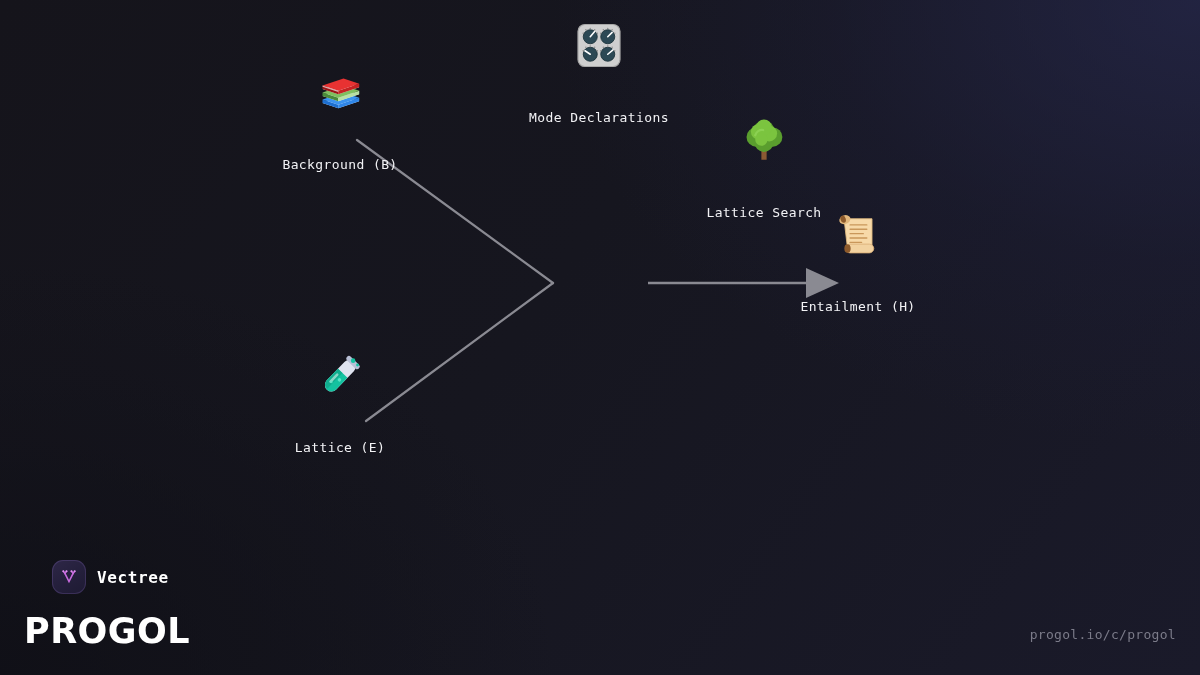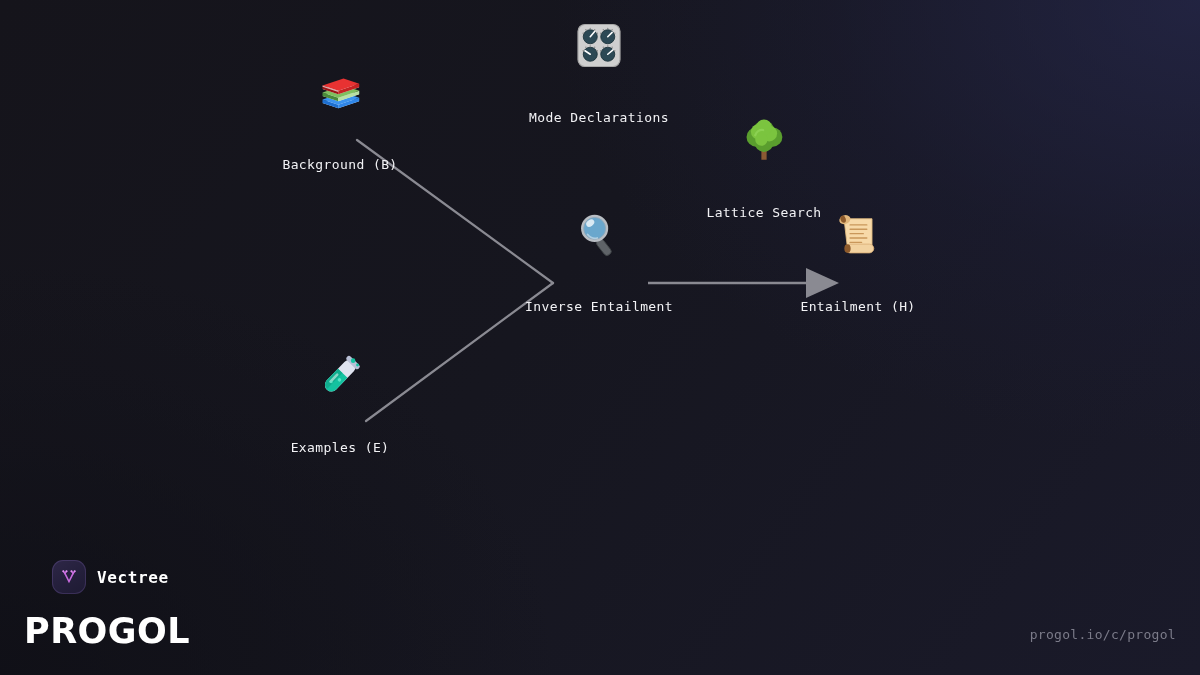--- a/index.html
+++ b/index.html
@@ -230,34 +230,20 @@
           <circle cx="38" cy="24" r="9"></circle>
           <circle cx="32" cy="17" r="9"></circle>
           <circle cx="29" cy="31" r="7"></circle>
         </g>
         <path d="M22 26 a8 8 0 0 1 9 -6" fill="none" stroke="#8ed456" stroke-width="2.6" stroke-linecap="round" opacity="0.85"></path>
       </svg>
     </div>
     <div class="node-label">Lattice Search</div>
   </div>
 
-  <div class="node" style="left:599px; top:260px;">
-    <div class="node-icon">
-      <svg viewBox="0 0 64 64">
-        <rect x="33" y="36" width="9" height="21" rx="4" transform="rotate(-38 37.5 46.5)" fill="#5f6368"></rect>
-        <rect x="33" y="36" width="9" height="21" rx="4" transform="rotate(-38 37.5 46.5)" fill="none" stroke="#3f4346" stroke-width="1"></rect>
-        <circle cx="27" cy="25" r="15.5" fill="#b9bec4"></circle>
-        <circle cx="27" cy="25" r="12.5" fill="#6aa7cd"></circle>
-        <circle cx="27" cy="25" r="12.5" fill="none" stroke="#8fa7b8" stroke-width="1"></circle>
-        <ellipse cx="22" cy="19" rx="5" ry="3.6" transform="rotate(-35 22 19)" fill="#ffffff" opacity="0.75"></ellipse>
-        <path d="M19 32 a11 11 0 0 0 11 4" fill="none" stroke="#ffffff" stroke-width="2" opacity="0.45" stroke-linecap="round"></path>
-      </svg>
-    </div>
-    <div class="node-label">Inverse Entailment</div>
-  </div>
 
   <div class="node" style="left:858px; top:260px;">
     <div class="node-icon">
       <svg viewBox="0 0 64 64">
         <path d="M16 14 L48 14 L48 48 L20 48 Z" fill="#f7d9a8"></path>
         <path d="M16 14 L48 14 L48 48 L20 48 Z" fill="none" stroke="#dfb97f" stroke-width="1"></path>
         <g stroke="#c9975a" stroke-width="1.7" stroke-linecap="round">
           <line x1="23" y1="21" x2="42" y2="21"></line>
           <line x1="23" y1="26" x2="42" y2="26"></line>
           <line x1="23" y1="31" x2="38" y2="31"></line>
@@ -289,21 +275,21 @@
           <path d="M25 28 L32 28 L32 53 a7.5 7.5 0 0 1 -7 -6.5 Z" fill="#0fa98b" opacity="0.85"></path>
           <rect x="23" y="8" width="19" height="6" rx="3" fill="#b9c0d6"></rect>
           <rect x="27.5" y="32" width="3" height="14" rx="1.5" fill="#ffffff" opacity="0.5"></rect>
           <circle cx="35" cy="36" r="2" fill="#5fe8cb" opacity="0.9"></circle>
           <circle cx="30" cy="44" r="1.5" fill="#5fe8cb" opacity="0.8"></circle>
         </g>
         <circle cx="47" cy="15" r="2.6" fill="#14c2a0"></circle>
         <circle cx="52" cy="20" r="1.6" fill="#14c2a0"></circle>
       </svg>
     </div>
-    <div class="node-label">Examples (E)</div>
+    <div class="node-label">Lattice (E)</div>
   </div>
 
   <div class="brand">
     <div class="brand-row">
       <div class="brand-mark">
         <svg viewBox="0 0 24 24" width="22" height="22">
           <g stroke="#c76bdd" stroke-width="1.7" stroke-linecap="round" fill="none">
             <path d="M7.5 8 L12 17 L16.5 8"></path>
             <path d="M7.5 8 L5.8 5.8"></path>
             <path d="M7.5 8 L9.3 5.8"></path>

